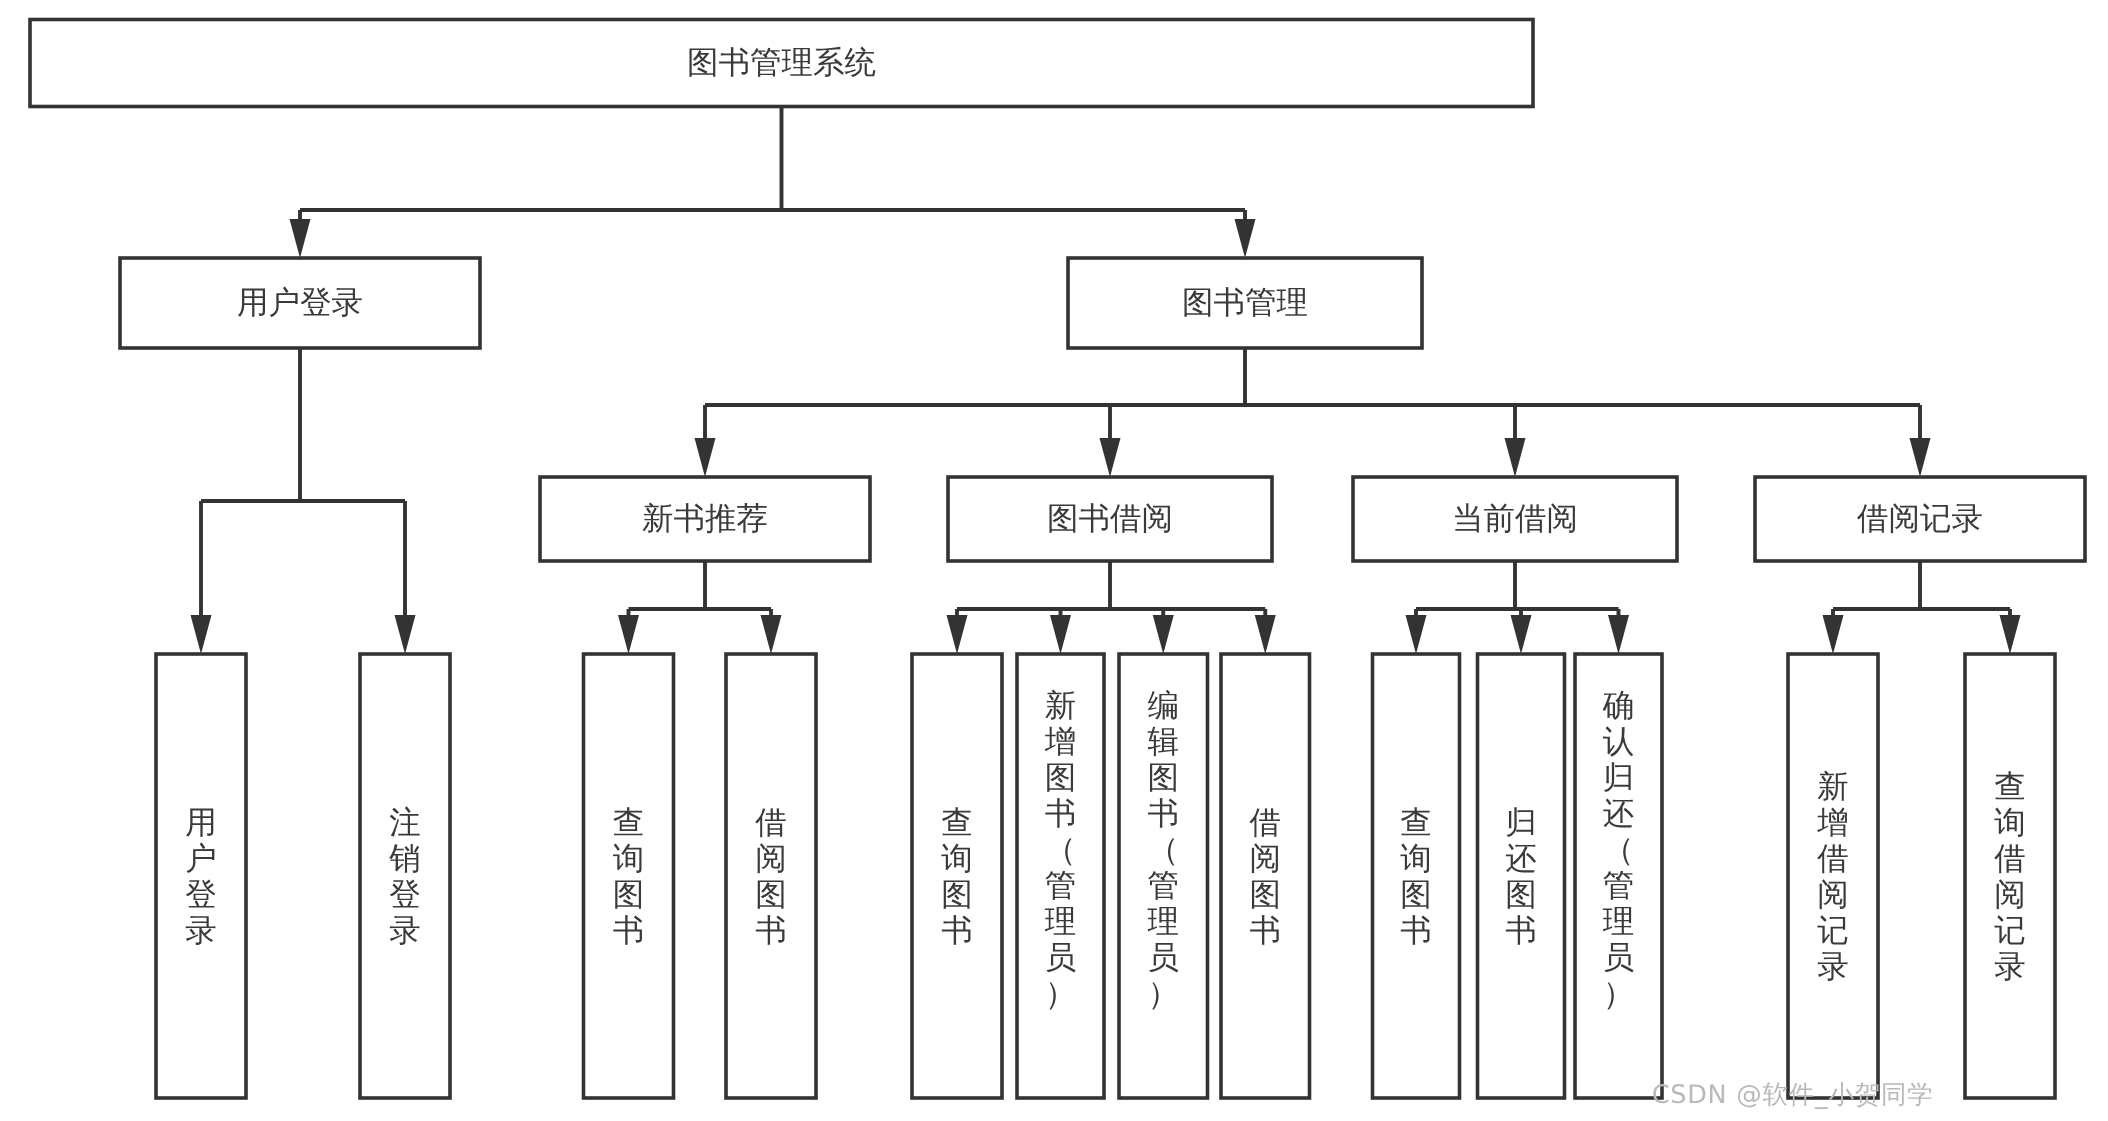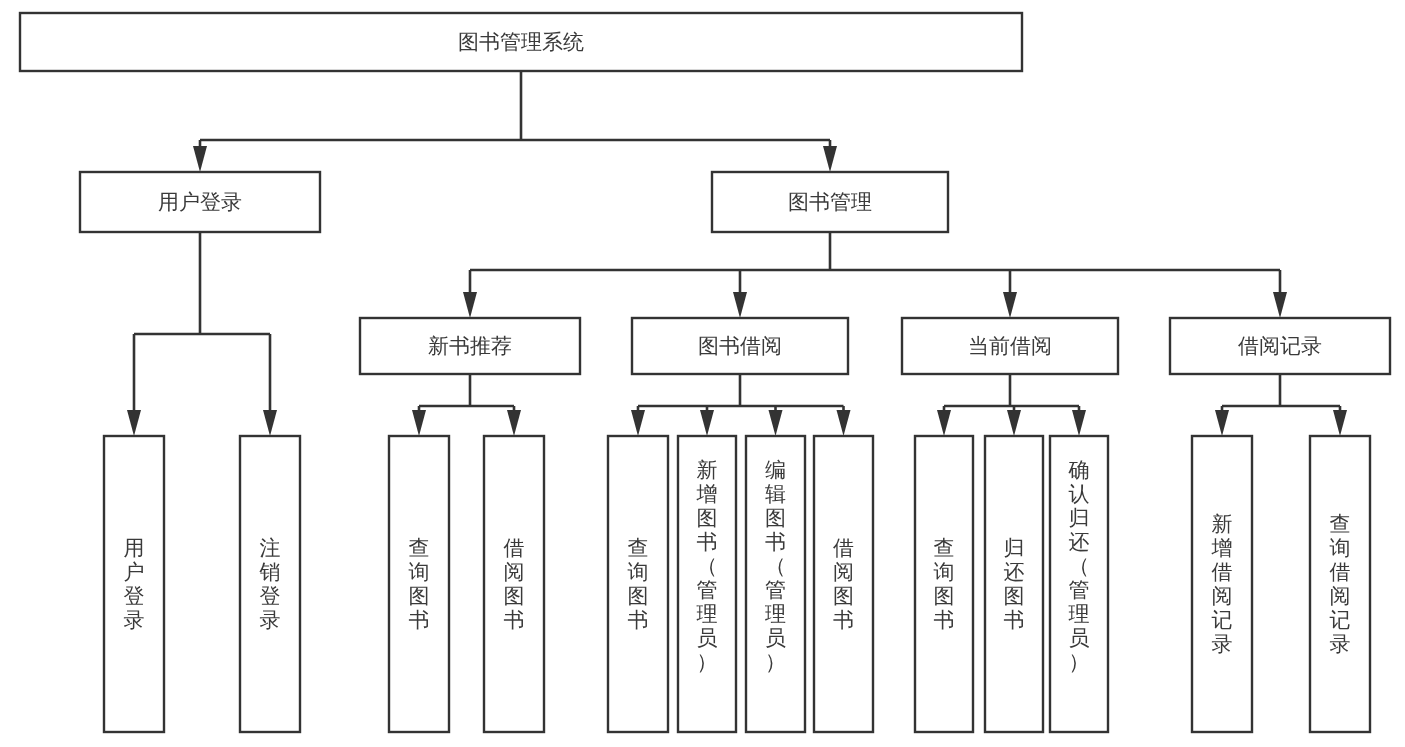--- a/index.html
+++ b/index.html
@@ -255,13 +255,14 @@
         <g>
           <rect class="node-box" x="1192" y="436" width="60" height="296"></rect>
           <text class="node-label-v" x="1222" y="531.2"><tspan x="1222" dy="0">新</tspan><tspan x="1222" dy="24">增</tspan><tspan x="1222" dy="24">借</tspan><tspan x="1222" dy="24">阅</tspan><tspan x="1222" dy="24">记</tspan><tspan x="1222" dy="24">录</tspan></text>
         </g>
         <g>
           <rect class="node-box" x="1310" y="436" width="60" height="296"></rect>
           <text class="node-label-v" x="1340" y="531.2"><tspan x="1340" dy="0">查</tspan><tspan x="1340" dy="24">询</tspan><tspan x="1340" dy="24">借</tspan><tspan x="1340" dy="24">阅</tspan><tspan x="1340" dy="24">记</tspan><tspan x="1340" dy="24">录</tspan></text>
         </g>
       </g>
   </svg>
+  <div class="watermark-text">CSDN @软件_小贺同学</div>
 </div>
 
 </body></html>

